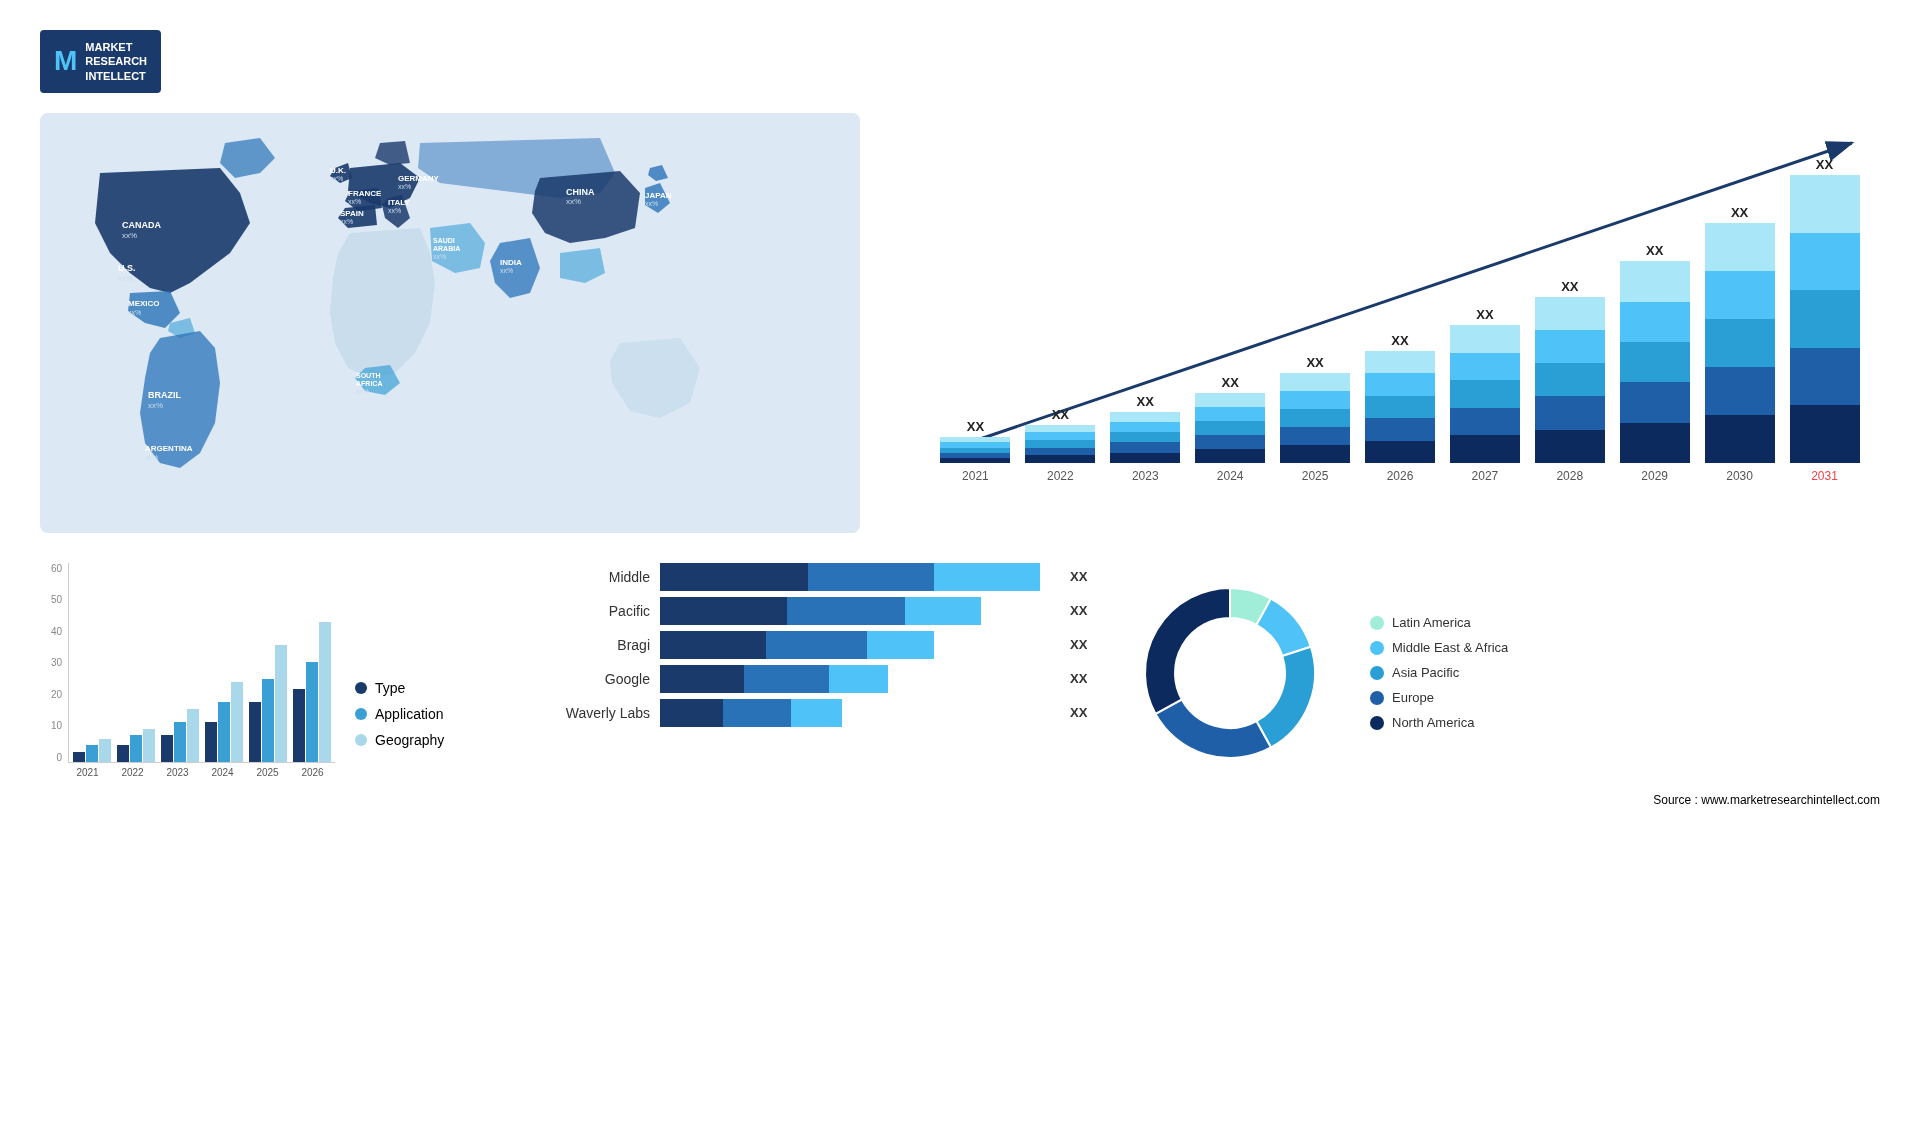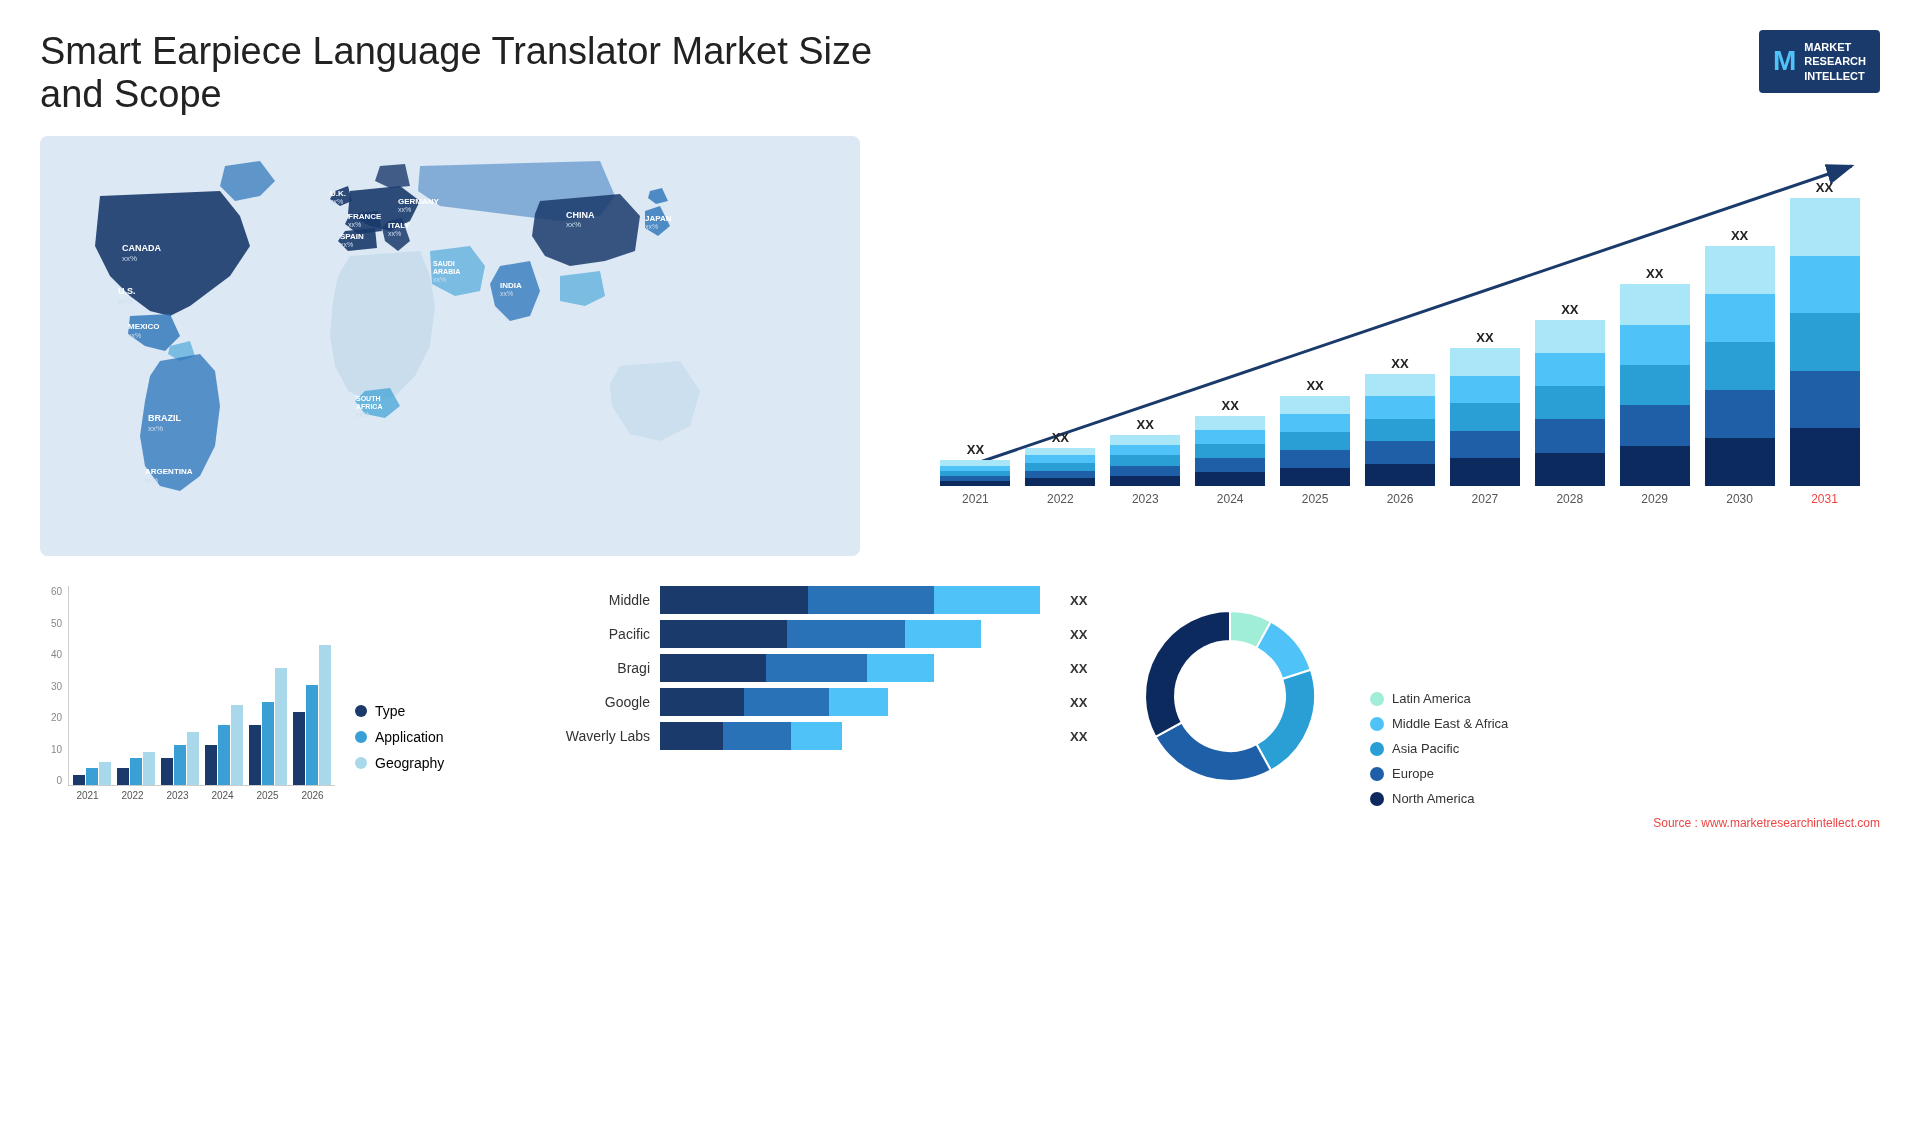--- a/index.html
+++ b/index.html
@@ -164,21 +164,21 @@
       width: 30px;
     }
 
     
     .regional-container {
       flex: 1;
     }
     .regional-inner {
       display: flex;
       gap: 30px;
-      align-items: flex-end;
+      align-items: center;
     }
     .donut-wrap {
       position: relative;
       width: 220px;
       height: 220px;
       flex-shrink: 0;
     }
     .regional-legend {
       display: flex;
       flex-direction: column;
@@ -195,29 +195,28 @@
       width: 14px;
       height: 14px;
       border-radius: 50%;
       flex-shrink: 0;
     }
 
     
     .source-line {
       text-align: right;
       font-size: 12px;
-      color: #ef4444;
+      color: #000000;
       margin-top: 10px;
     }
   </style>
 </head>
 <body>
 
 <div class="header">
-  <h1 class="page-title">Smart Earpiece Language Translator Market Size and Scope</h1>
   <div class="logo-area">
     <div class="logo-box">
       <span class="logo-m">M</span>
       <div class="logo-text">
         <span>MARKET</span>
         <span>RESEARCH</span>
         <span>INTELLECT</span>
       </div>
     </div>
   </div>

